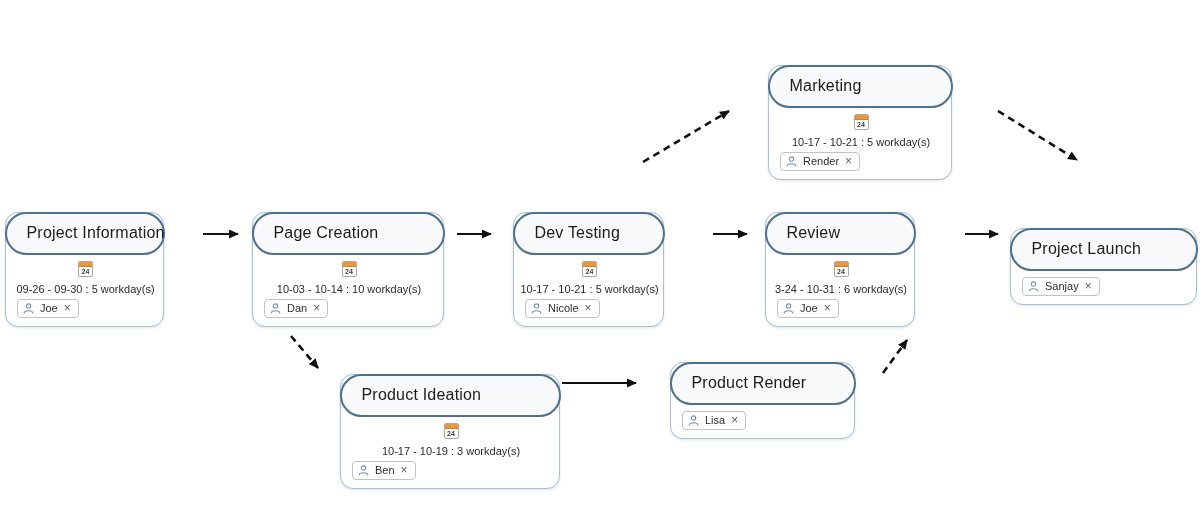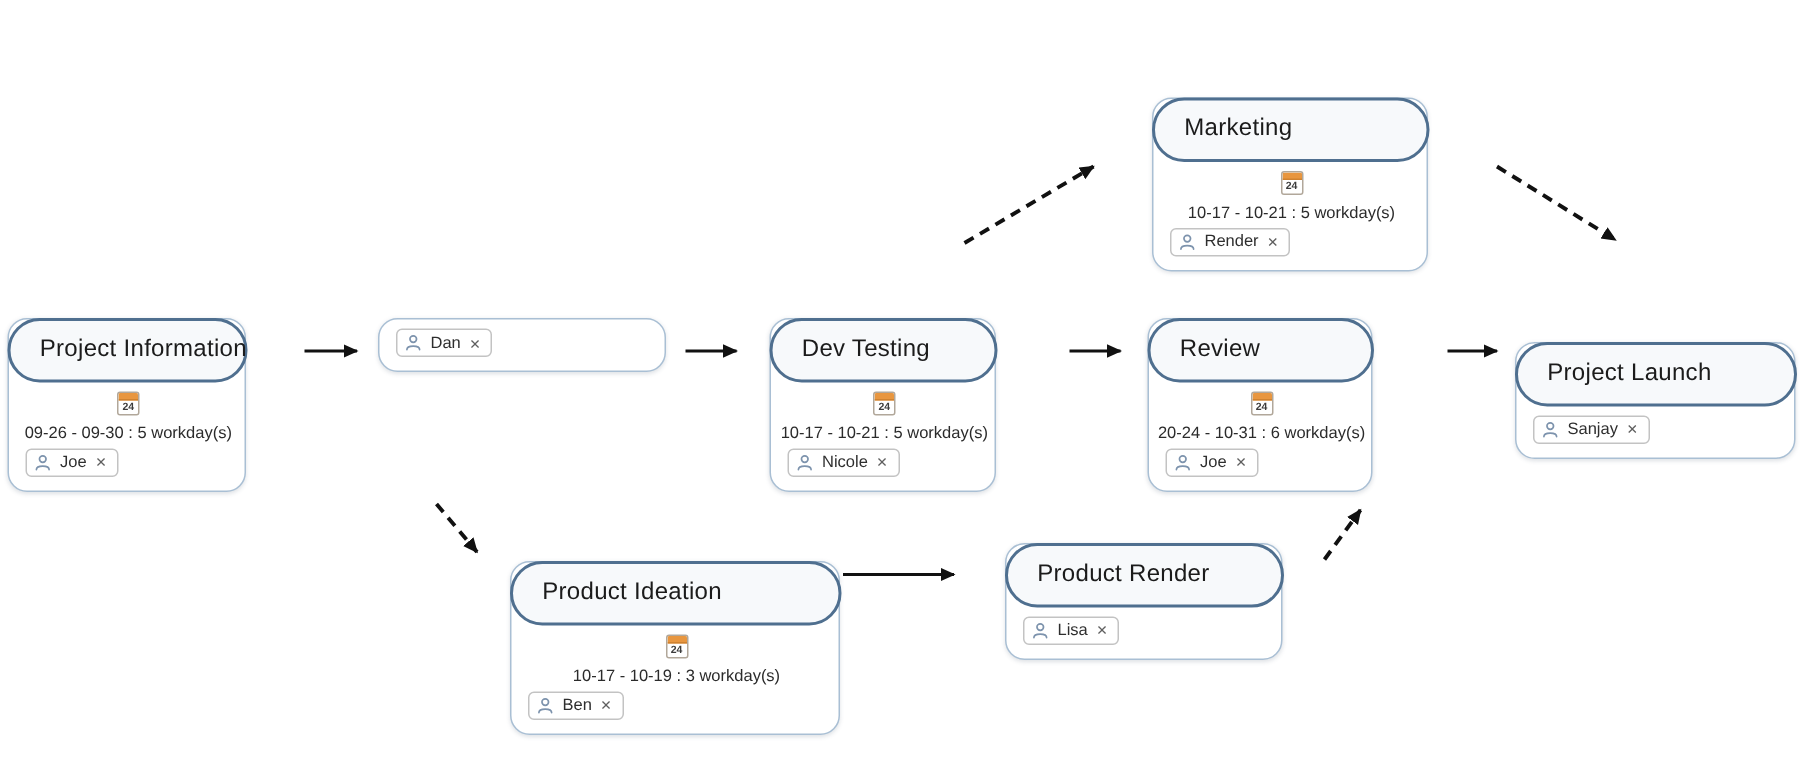--- a/index.html
+++ b/index.html
@@ -133,21 +133,31 @@
             <circle cx="8" cy="5" r="2.7" fill="none" stroke="#7d93ad" stroke-width="1.4"></circle>
             <path d="M2.8 13.6 C2.8 9.9 13.2 9.9 13.2 13.6" fill="none" stroke="#7d93ad" stroke-width="1.4" stroke-linecap="round"></path>
           </svg>
         </span>
         <span>Joe</span>
         <span class="close-x">×</span>
       </span>
     </div>
   </div>
     <div class="card" style="left: 252px; top: 212px; width: 192px;">
-    <div class="card-body">
+    <div class="card-header">
+      <span class="card-title">Page Creation</span>
+    </div>
+    <div class="card-body">
+      <div class="sched-row">
+        <span class="cal-icon">
+          <span class="cal-top"></span>
+          <span class="cal-num">24</span>
+        </span>
+        <span class="sched-text">10-03 - 10-14 : 10 workday(s)</span>
+      </div>
       <span class="assignee">
         <span class="person-icon">
           <svg width="13" height="13" viewBox="0 0 16 16">
             <circle cx="8" cy="5" r="2.7" fill="none" stroke="#7d93ad" stroke-width="1.4"></circle>
             <path d="M2.8 13.6 C2.8 9.9 13.2 9.9 13.2 13.6" fill="none" stroke="#7d93ad" stroke-width="1.4" stroke-linecap="round"></path>
           </svg>
         </span>
         <span>Dan</span>
         <span class="close-x">×</span>
       </span>
@@ -180,21 +190,21 @@
     <div class="card" style="left: 765px; top: 212px; width: 150px;">
     <div class="card-header">
       <span class="card-title">Review</span>
     </div>
     <div class="card-body">
       <div class="sched-row">
         <span class="cal-icon">
           <span class="cal-top"></span>
           <span class="cal-num">24</span>
         </span>
-        <span class="sched-text">20-24 - 10-31 : 6 workday(s)</span>
+        <span class="sched-text">3-24 - 10-31 : 6 workday(s)</span>
       </div>
       <span class="assignee">
         <span class="person-icon">
           <svg width="13" height="13" viewBox="0 0 16 16">
             <circle cx="8" cy="5" r="2.7" fill="none" stroke="#7d93ad" stroke-width="1.4"></circle>
             <path d="M2.8 13.6 C2.8 9.9 13.2 9.9 13.2 13.6" fill="none" stroke="#7d93ad" stroke-width="1.4" stroke-linecap="round"></path>
           </svg>
         </span>
         <span>Joe</span>
         <span class="close-x">×</span>

